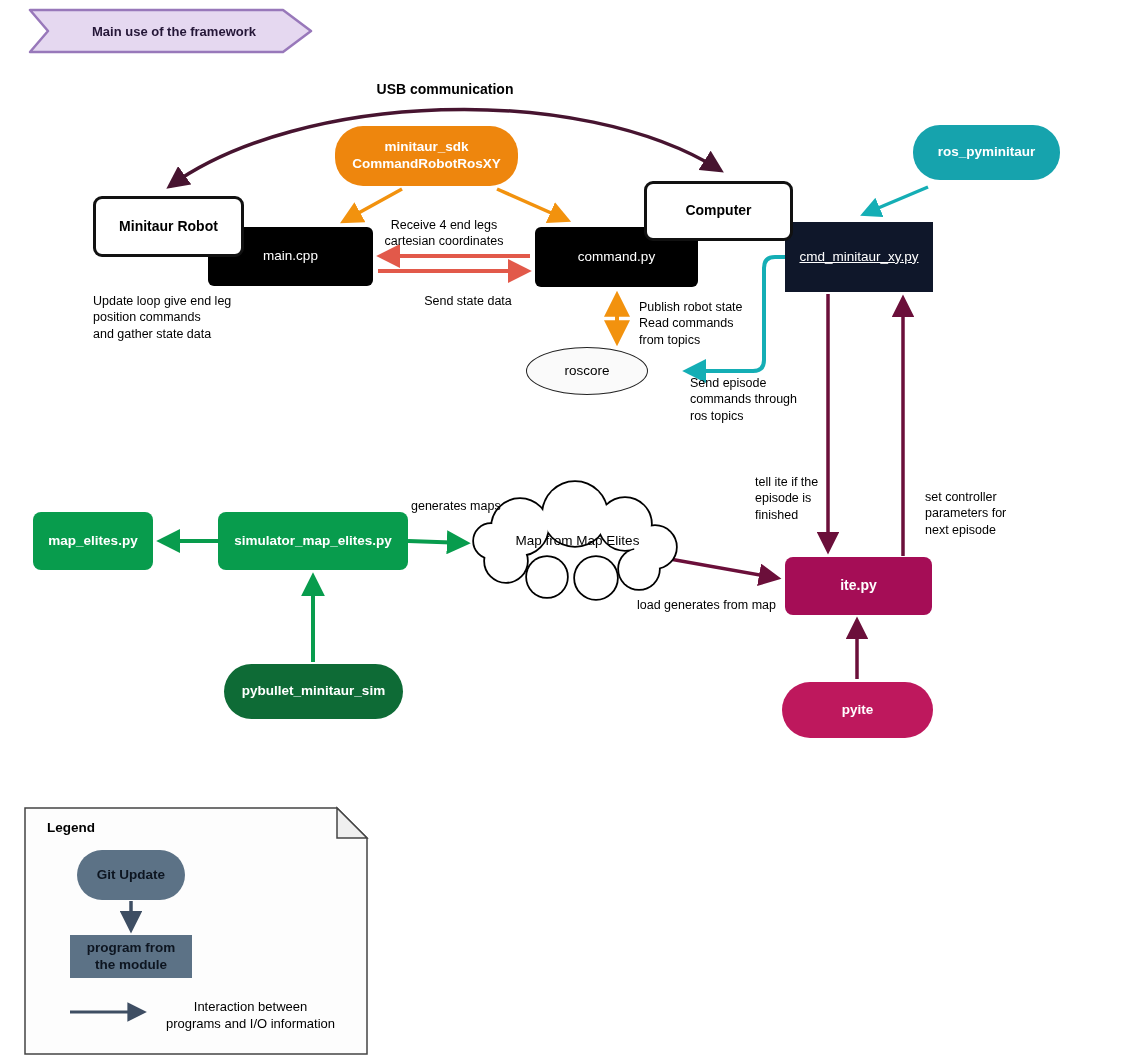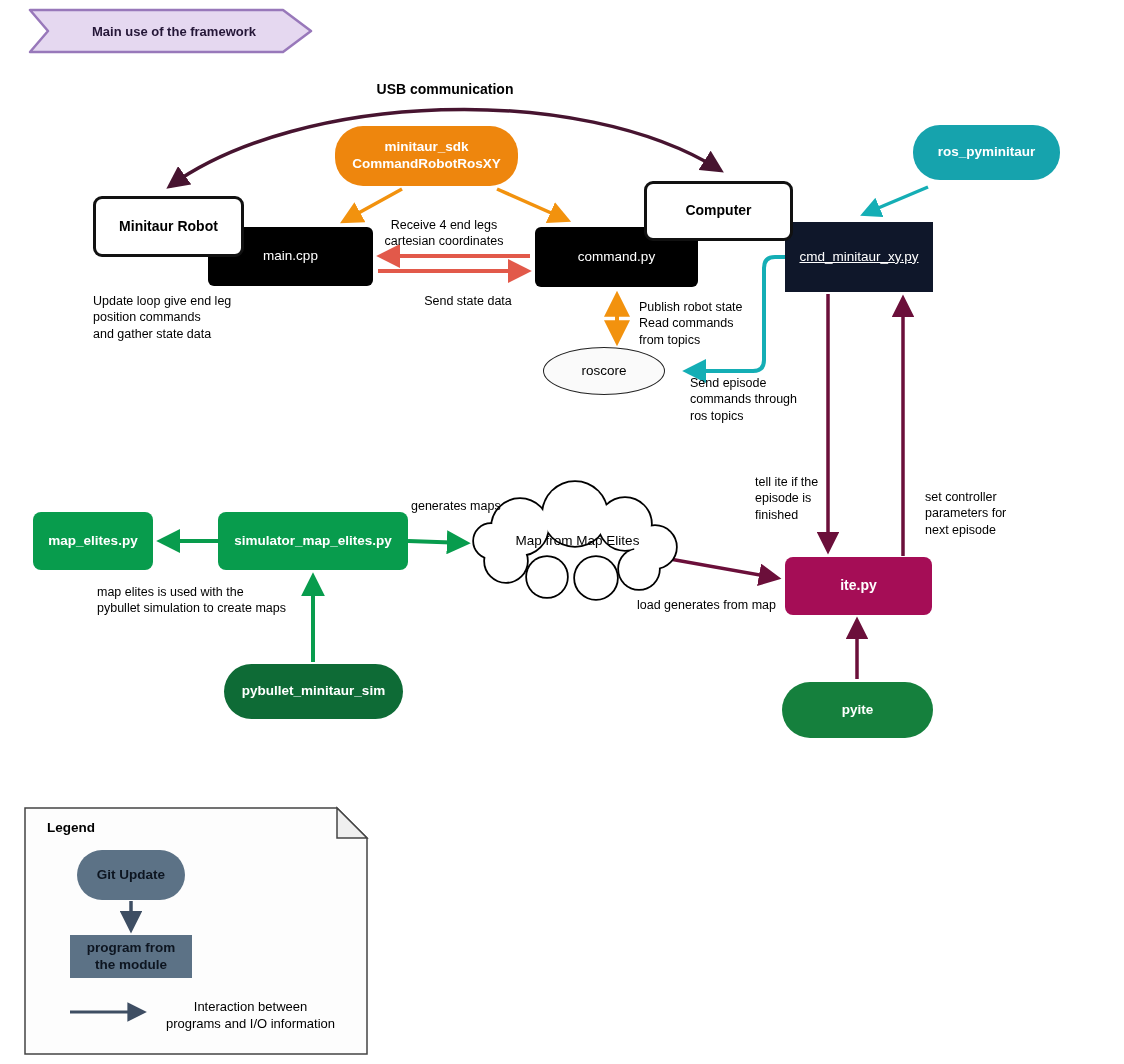--- a/index.html
+++ b/index.html
@@ -12,21 +12,21 @@
         text-align:center;white-space:pre-line;line-height:1.25;box-sizing:border-box;}
   .z2{z-index:2;} .z3{z-index:3;}
   .orange-pill{background:#EE860D;border-radius:28px;color:#fff;font-weight:bold;font-size:13.5px;}
   .orange-box{background:#000000;border-radius:6px;color:#fff;font-size:13.5px;}
   .white-box{background:#fff;border:3px solid #111;border-radius:9px;font-weight:bold;font-size:14px;color:#000;}
   .teal-pill{background:#16A3AD;border-radius:27px;color:#fff;font-weight:bold;font-size:13.5px;}
   .teal-box{background:#0f172a;border-radius:0;color:#fff;font-size:13.5px;text-decoration:underline;}
   .green-box{background:#089C4D;border-radius:8px;color:#fff;font-weight:bold;font-size:13.5px;}
   .dgreen-pill{background:#0E6B36;border-radius:28px;color:#fff;font-weight:bold;font-size:13.5px;}
   .ite-box{background:#A50D56;border-radius:8px;color:#fff;font-weight:bold;font-size:14px;}
-  .pyite-pill{background:#15803d;border-radius:28px;color:#fff;font-weight:bold;font-size:13.5px;}
+  .pyite-pill{background:#be185d;border-radius:28px;color:#fff;font-weight:bold;font-size:13.5px;}
   .ellipse{background:#FAFAFA;border:1.5px solid #222;border-radius:50%;font-size:13.5px;color:#000;}
   .lbl{position:absolute;font-size:12.5px;color:#000;white-space:pre-line;line-height:1.3;z-index:4;}
   .lbl.center{text-align:center;}
   .bold{font-weight:bold;}
   .banner-text{position:absolute;left:48px;top:9px;width:252px;height:44px;display:flex;
                align-items:center;justify-content:center;font-weight:bold;font-size:13px;color:#241637;z-index:2;}
   .legend-title{position:absolute;left:47px;top:820px;font-weight:bold;font-size:13.5px;z-index:4;}
   .legend-shape{position:absolute;display:flex;align-items:center;justify-content:center;text-align:center;
                 white-space:pre-line;background:#5C7286;color:#0D1520;font-weight:bold;font-size:13.5px;z-index:3;line-height:1.25;}
   .cloud-label{position:absolute;left:495px;top:533px;width:165px;text-align:center;font-size:13.5px;z-index:4;}
@@ -129,21 +129,21 @@
   <div class="node z2 orange-box" style="left:208px;top:227px;width:165px;height:59px;">main.cpp</div>
 
   <div class="node z2 orange-box" style="left:535px;top:227px;width:163px;height:60px;">command.py</div>
 
   <div class="node z3 white-box" style="left:644px;top:181px;width:149px;height:60px;">Computer</div>
 
   <div class="node z2 teal-box" style="left:785px;top:222px;width:148px;height:70px;">cmd_minitaur_xy.py</div>
 
   <div class="node z2 teal-pill" style="left:913px;top:125px;width:147px;height:55px;">ros_pyminitaur</div>
 
-  <div class="node z2 ellipse" style="left:543px;top:347px;width:122px;height:48px;">roscore</div>
+  <div class="node z2 ellipse" style="left:526px;top:347px;width:122px;height:48px;">roscore</div>
 
   <div class="node z2 green-box" style="left:33px;top:512px;width:120px;height:58px;">map_elites.py</div>
 
   <div class="node z2 green-box" style="left:218px;top:512px;width:190px;height:58px;">simulator_map_elites.py</div>
 
   <div class="node z2 dgreen-pill" style="left:224px;top:664px;width:179px;height:55px;">pybullet_minitaur_sim</div>
 
   <div class="cloud-label">Map from Map Elites</div>
 
   <div class="node z2 ite-box" style="left:785px;top:557px;width:147px;height:58px;">ite.py</div>
@@ -172,22 +172,20 @@
   <div class="lbl" style="left:755px;top:474px;width:95px;">tell ite if the
 episode is
 finished</div>
 
   <div class="lbl" style="left:925px;top:489px;width:105px;">set controller
 parameters for
 next episode</div>
 
   <div class="lbl" style="left:411px;top:498px;width:100px;">generates maps</div>
 
-  <div class="lbl" style="left:97px;top:584px;width:210px;">map elites is used with the
-pybullet simulation to create maps</div>
 
   <div class="lbl" style="left:637px;top:597px;width:150px;">load generates from map</div>
 
   <div class="legend-title">Legend</div>
 
   <div class="legend-shape" style="left:77px;top:850px;width:108px;height:50px;border-radius:25px;">Git Update</div>
 
   <div class="legend-shape" style="left:70px;top:935px;width:122px;height:43px;">program from
 the module</div>
 

